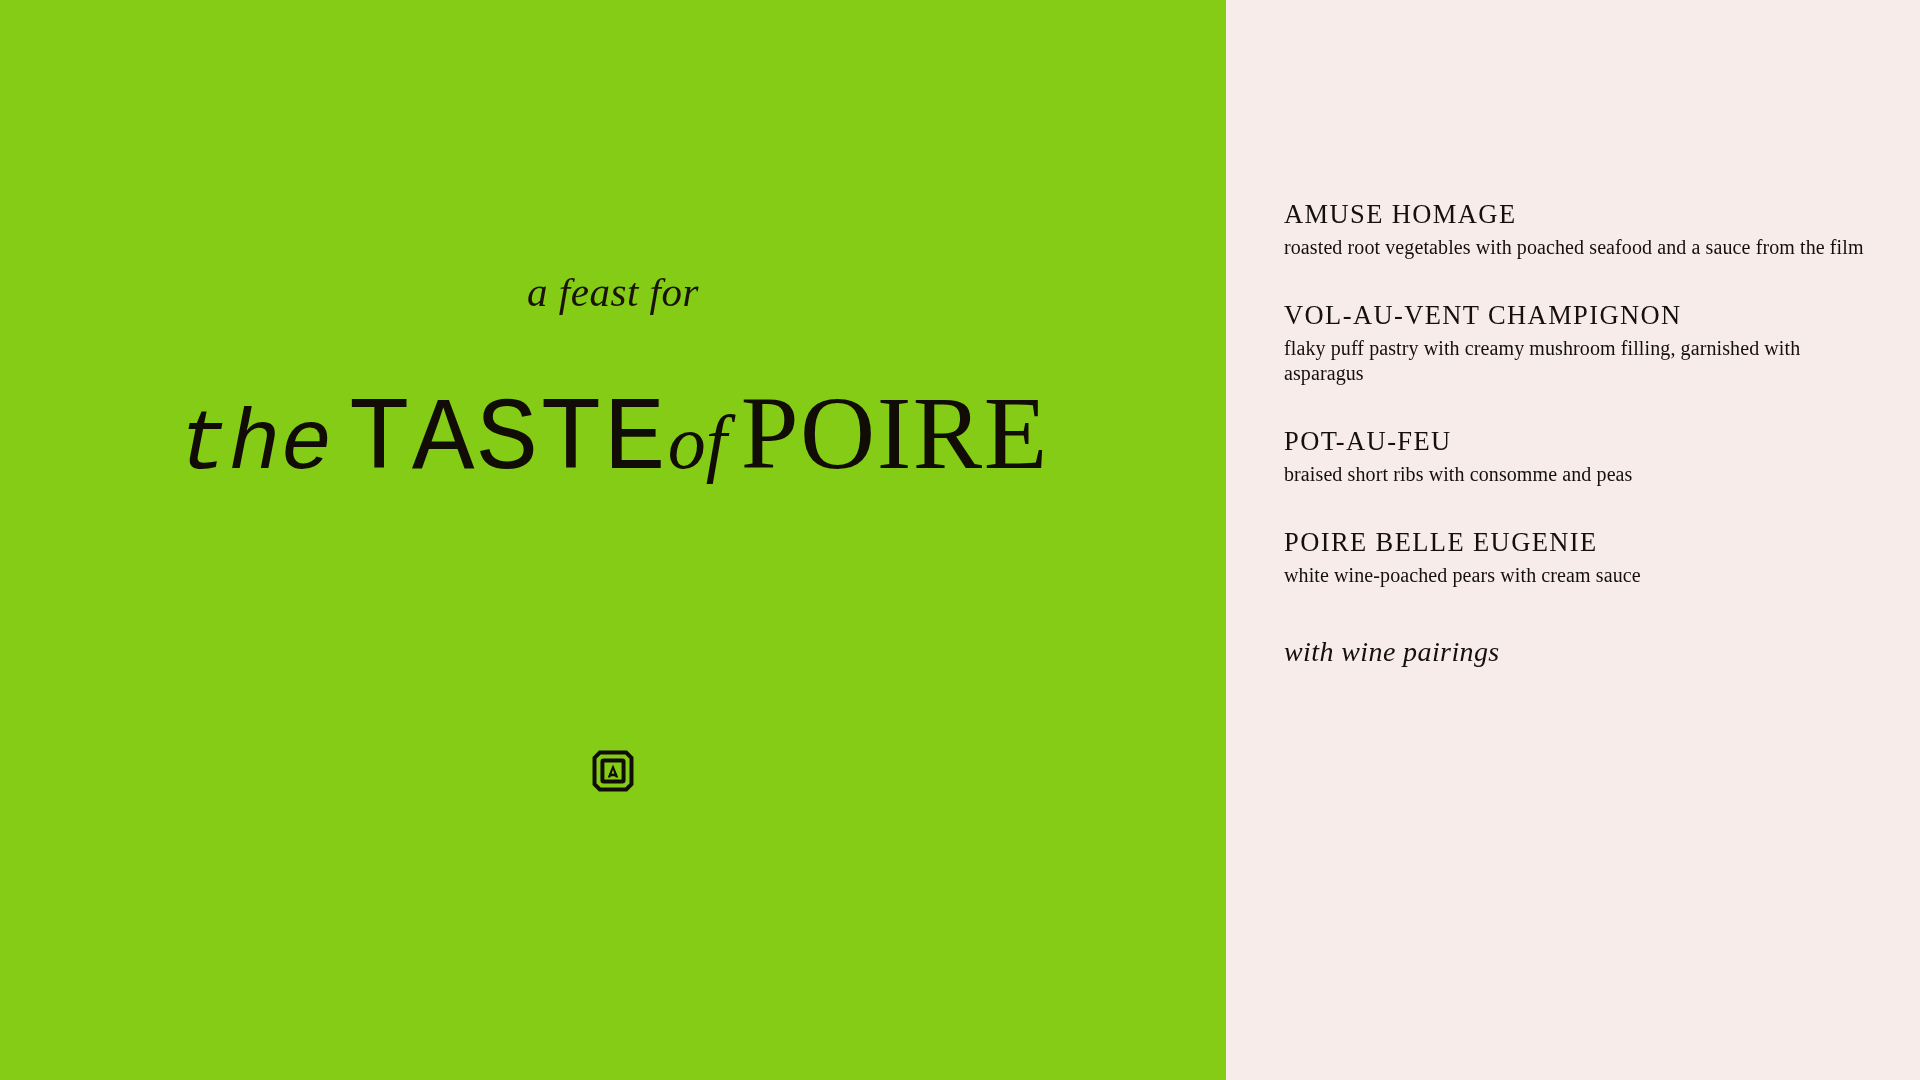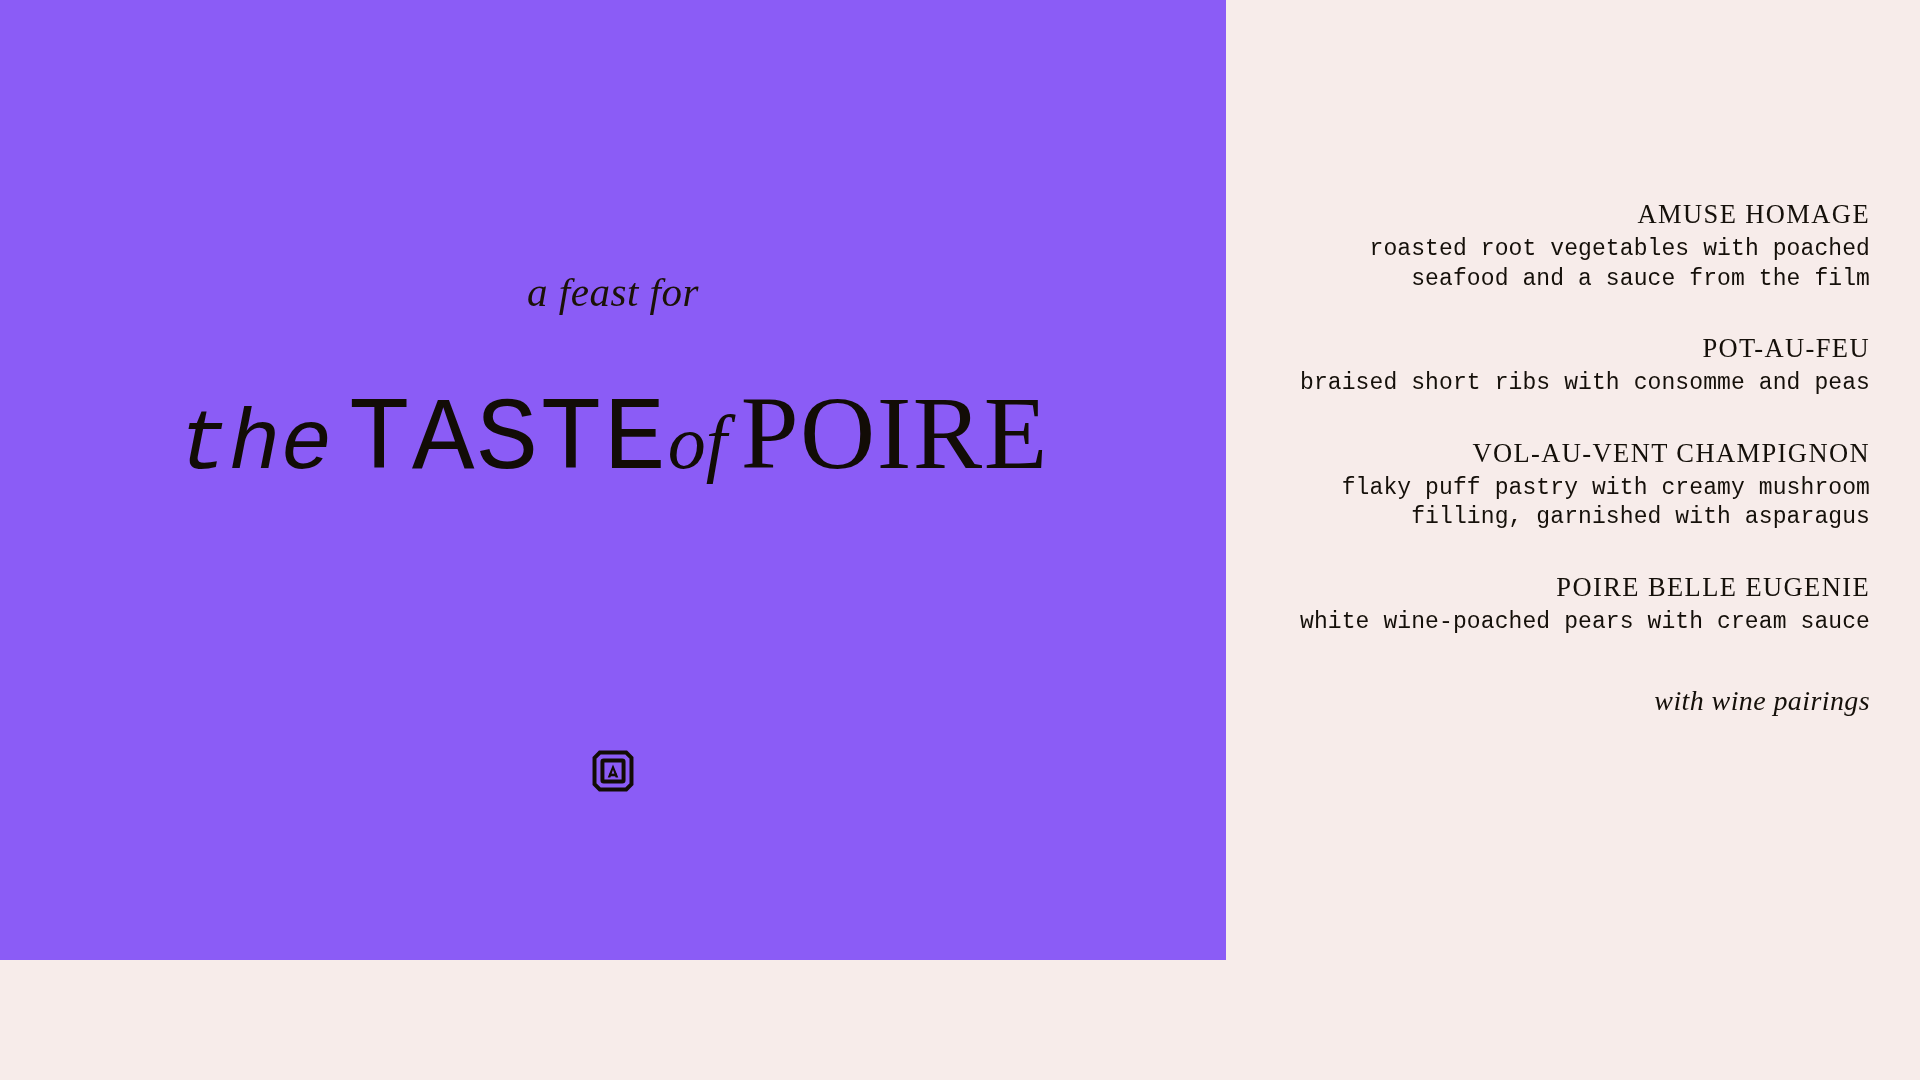--- a/index.html
+++ b/index.html
@@ -16,22 +16,22 @@
   .page {
     width: 1920px;
     height: 1080px;
     display: flex;
     flex-direction: row;
   }
 
   
   .left-panel {
     width: 1226px;
-    height: 960px;
-    background: #8b5cf6;
+    height: 1080px;
+    background: #84cc16;
     position: relative;
     display: flex;
     flex-direction: column;
     align-items: center;
     justify-content: flex-start;
     box-sizing: border-box;
   }
   .left-inner {
     position: absolute;
     left: 0;
@@ -104,39 +104,39 @@
     position: relative;
     box-sizing: border-box;
   }
   .menu {
     position: absolute;
     top: 198px;
     left: 0;
     right: 0;
     padding: 0 50px 0 58px;
     box-sizing: border-box;
-    text-align: right;
+    text-align: left;
     color: #15100a;
   }
   .course {
     margin-bottom: 38px;
   }
   .course:last-of-type {
     margin-bottom: 0;
   }
   .course-name {
     font-family: "Liberation Serif", serif;
     font-size: 26.5px;
     letter-spacing: 1.4px;
     line-height: 1.25;
     margin-bottom: 4px;
   }
   .course-desc {
-    font-family: Liberation Mono, monospace;
-    font-size: 23px;
+    font-family: Liberation Serif, serif;
+    font-size: 20px;
     line-height: 1.28;
     letter-spacing: 0.1px;
   }
   .pairings {
     margin-top: 48px;
     font-family: "Liberation Serif", serif;
     font-style: italic;
     font-size: 28px;
     letter-spacing: 0.4px;
   }
@@ -173,27 +173,27 @@
 
   <div class="right-panel">
     <div class="menu">
 
       <div class="course">
         <div class="course-name">AMUSE HOMAGE</div>
         <div class="course-desc">roasted root vegetables with poached seafood and a sauce from the film</div>
       </div>
 
       <div class="course">
+        <div class="course-name">VOL-AU-VENT CHAMPIGNON</div>
+        <div class="course-desc">flaky puff pastry with creamy mushroom filling, garnished with asparagus</div>
+      </div>
+
+      <div class="course">
         <div class="course-name">POT-AU-FEU</div>
         <div class="course-desc">braised short ribs with consomme and peas</div>
-      </div>
-
-      <div class="course">
-        <div class="course-name">VOL-AU-VENT CHAMPIGNON</div>
-        <div class="course-desc">flaky puff pastry with creamy mushroom filling, garnished with asparagus</div>
       </div>
 
       <div class="course">
         <div class="course-name">POIRE BELLE EUGENIE</div>
         <div class="course-desc">white wine-poached pears with cream sauce</div>
       </div>
 
       <div class="pairings">with wine pairings</div>
     </div>
   </div>

